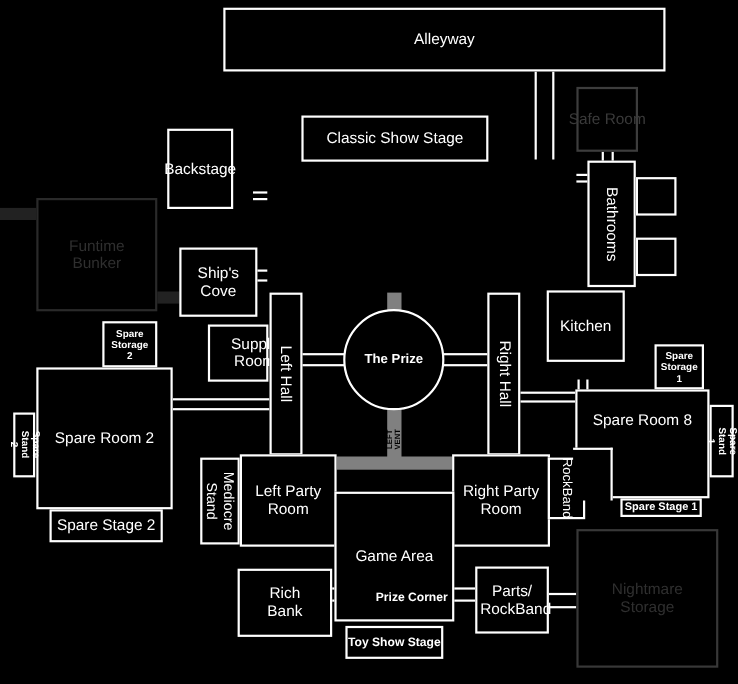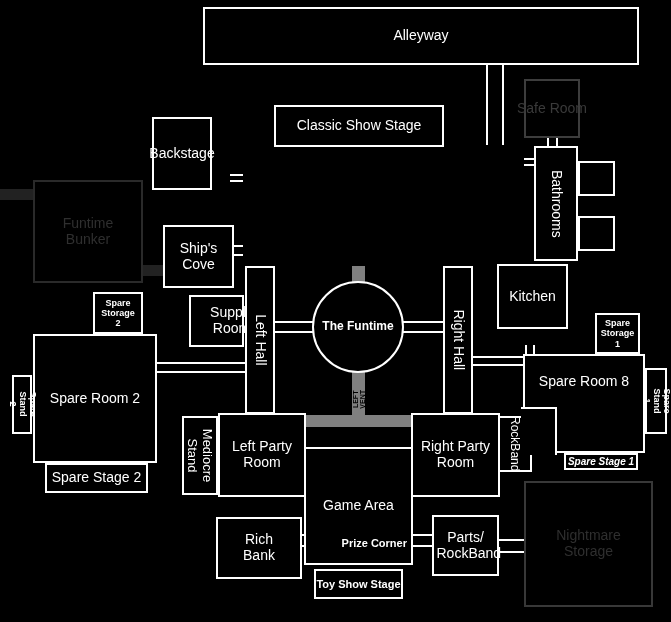--- a/index.html
+++ b/index.html
@@ -7,21 +7,21 @@
     position:relative; width:671px; height:622px; background:#000000;
     font-family:"Liberation Sans", sans-serif; overflow:hidden;
   }
   .room {
     position:absolute; box-sizing:border-box;
     border:2px solid #ffffff; background:#000000; color:#ffffff;
     display:flex; align-items:center; justify-content:center;
     text-align:center; font-size:14px; line-height:1.12; z-index:3;
   }
   .sm   { font-size:9px;  font-weight:bold; }
-  .sm10 { font-size:10px; font-weight:bold;font-style:italic; }
+  .sm10 { font-size:10px; font-weight:bold; }
   .sm11 { font-size:11px; font-weight:bold; }
   .bold { font-weight:bold; }
   .nowrap { white-space:nowrap; }
   .dim1 { border-color:#2a2a2a; color:#2f2f2f; }   
   .dim2 { border-color:#3d3d3d; color:#3a3a3a; }   
   .dim3 { border-color:#383838; color:#2f2f2f; }   
   .line { position:absolute; background:#ffffff; z-index:2; }
   .darkline { position:absolute; background:#222222; z-index:1; }
   .vent { position:absolute; background:#808080; z-index:1; }
   .circle { border-radius:50%; z-index:4; }
@@ -75,21 +75,21 @@
   <div class="line" style="left:274px;top:331px;width:40px;height:2px;"></div>
   <div class="line" style="left:402px;top:321px;width:42px;height:2px;"></div>
   <div class="line" style="left:402px;top:331px;width:42px;height:2px;"></div>
   <div class="line" style="left:290px;top:534px;width:16px;height:2px;"></div>
   <div class="line" style="left:290px;top:545px;width:16px;height:2px;"></div>
   <div class="line" style="left:411px;top:534px;width:21px;height:2px;"></div>
   <div class="line" style="left:411px;top:545px;width:21px;height:2px;"></div>
   <div class="line" style="left:497px;top:539px;width:27px;height:2px;"></div>
   <div class="line" style="left:497px;top:551px;width:27px;height:2px;"></div>
 
-  <div class="room" style="left:203px;top:7px;width:436px;height:58px;">
+  <div class="room" style="left:203px;top:7px;width:402px;height:58px;">
     <span class="nowrap">Alleyway</span>
   </div>
 
   <div class="room" style="left:274px;top:105px;width:170px;height:42px;">
     <span class="nowrap">Classic Show Stage</span>
   </div>
 
   <div class="room dim2" style="left:524px;top:79px;width:56px;height:59px;">
     <span class="nowrap">Safe Room</span>
   </div>
@@ -119,21 +119,21 @@
 
   <div class="room" style="left:245px;top:266px;width:30px;height:148px;">
     <span class="rot90 nowrap">Left Hall</span>
   </div>
 
   <div class="room" style="left:443px;top:266px;width:30px;height:148px;">
     <span class="rot90 nowrap">Right Hall</span>
   </div>
 
   <div class="room circle bold" style="left:312px;top:281px;width:92px;height:92px;font-size:12px;">
-    <span class="nowrap">The Funtime</span>
+    <span class="nowrap">The Prize</span>
   </div>
 
   <div class="room" style="left:497px;top:264px;width:71px;height:65px;">
     <span class="nowrap">Kitchen</span>
   </div>
 
   <div class="room sm" style="left:93px;top:292px;width:50px;height:42px;">
     <span style="max-width:40px;">Spare Storage 2</span>
   </div>
 

